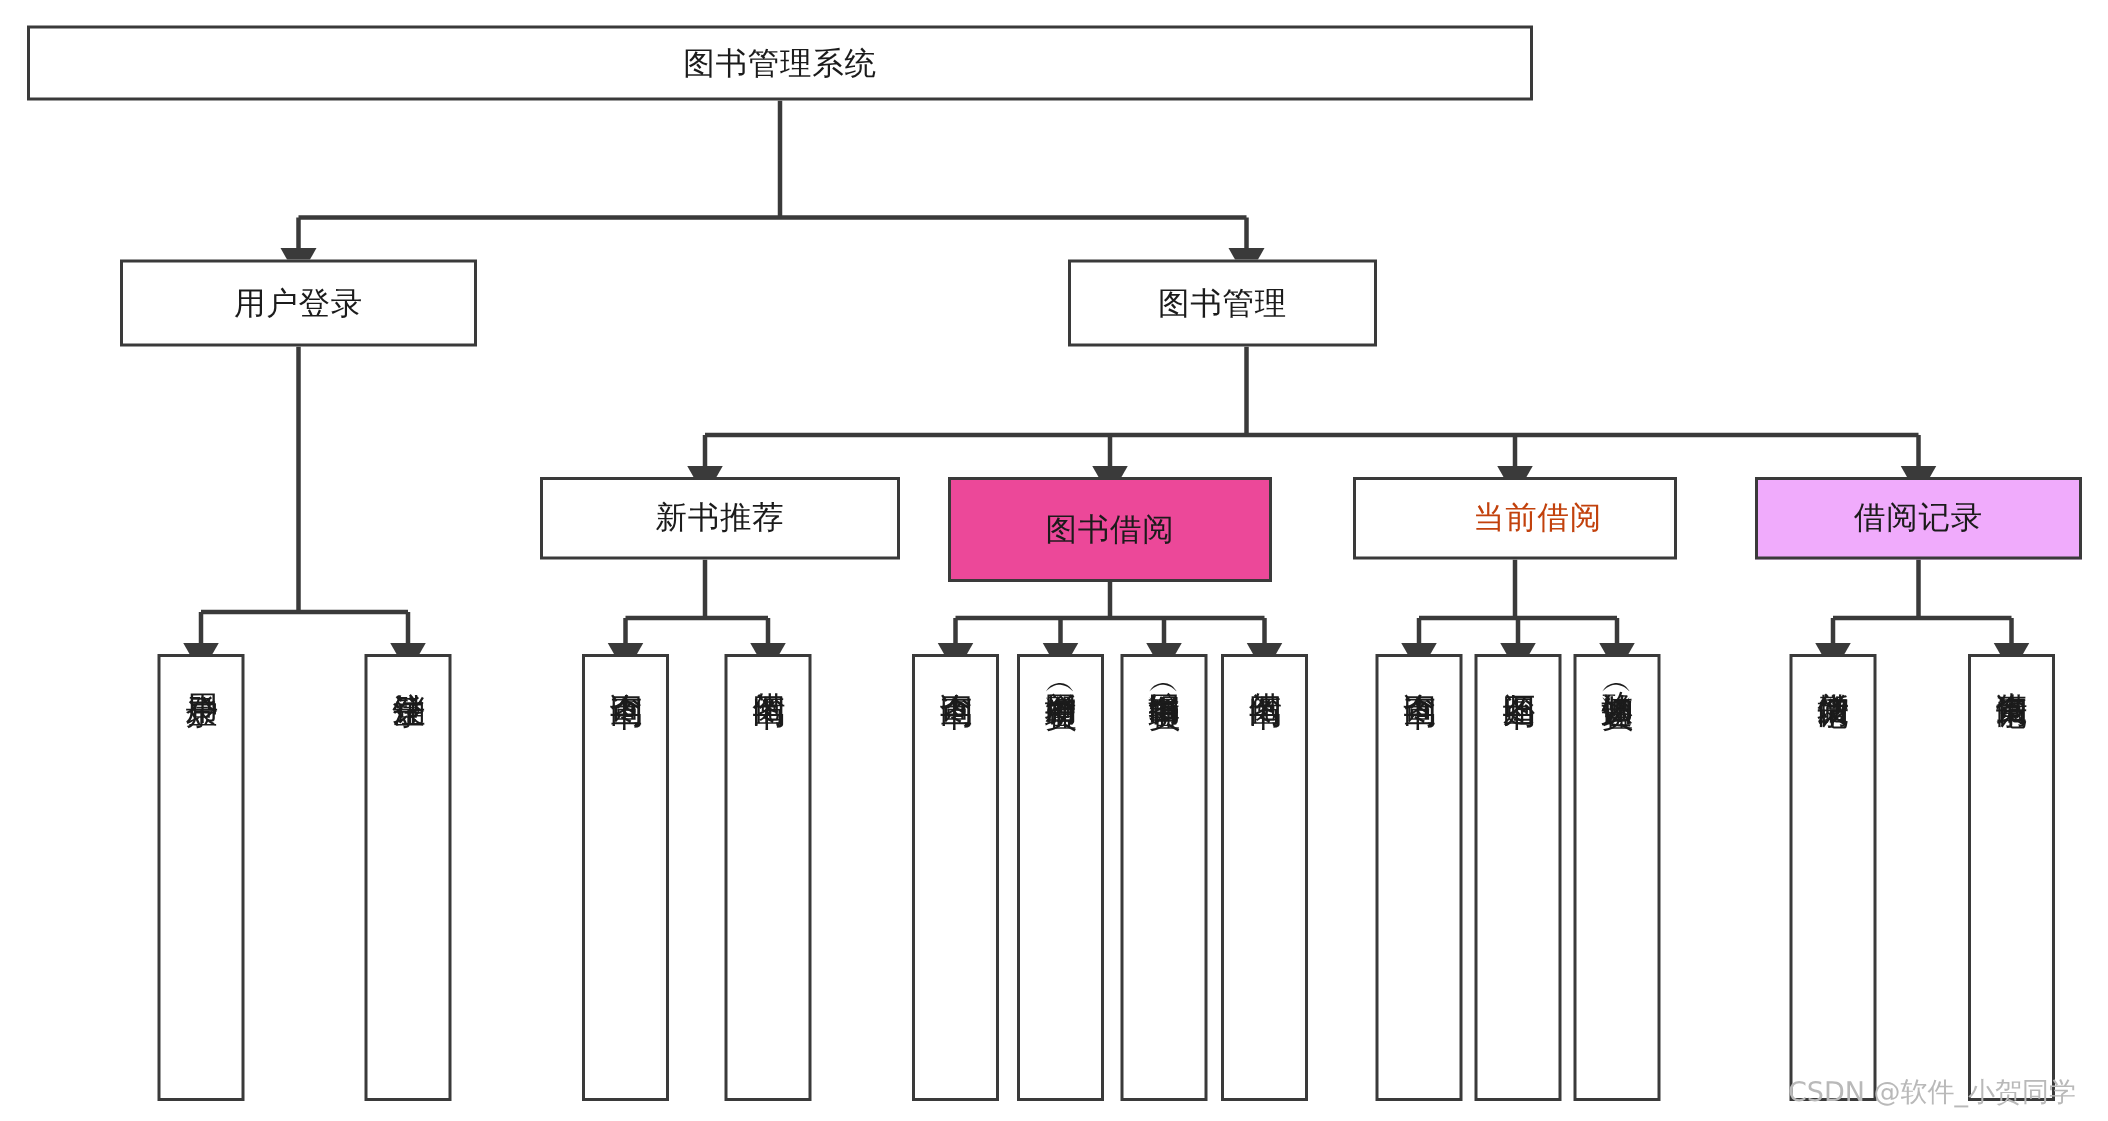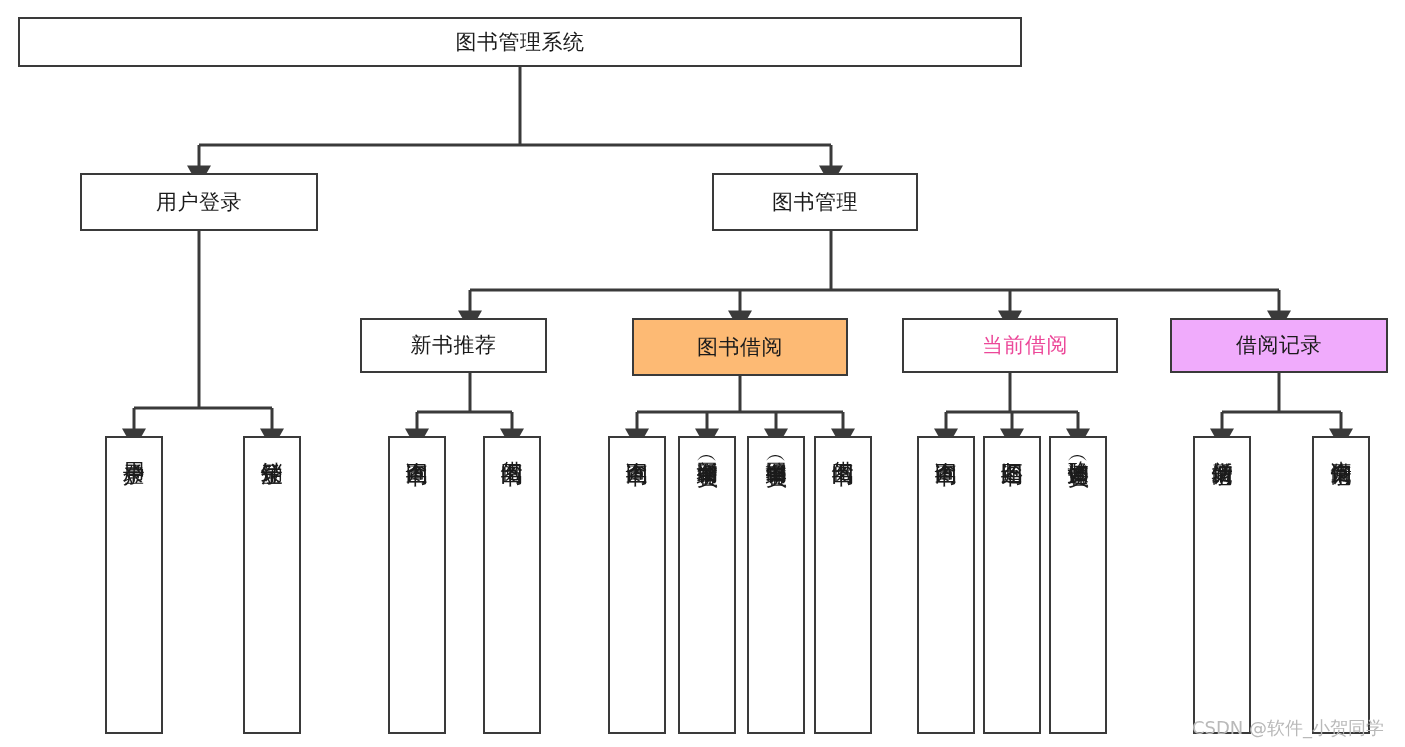--- a/index.html
+++ b/index.html
@@ -125,28 +125,28 @@
   <div id="nodes-layer">
       <div class="node h tall" style="left: 18px; top: 17px; width: 1004px; height: 50px; border-color: rgb(58, 58, 58); background: rgb(255, 255, 255);">
         <span class="label" style="color: rgb(27, 27, 27);">图书管理系统</span>
       </div>
       <div class="node h" style="left: 80px; top: 173px; width: 238px; height: 58px; border-color: rgb(58, 58, 58); background: rgb(255, 255, 255);">
         <span class="label" style="color: rgb(27, 27, 27);">用户登录</span>
       </div>
       <div class="node h" style="left: 712px; top: 173px; width: 206px; height: 58px; border-color: rgb(58, 58, 58); background: rgb(255, 255, 255);">
         <span class="label" style="color: rgb(27, 27, 27);">图书管理</span>
       </div>
-      <div class="node h" style="left: 360px; top: 318px; width: 187px; height: 55px; border-color: rgb(58, 58, 58); background: rgb(255, 255, 255);">
+      <div class="node h" style="left: 360px; top: 318px; width: 240px; height: 55px; border-color: rgb(58, 58, 58); background: rgb(255, 255, 255);">
         <span class="label" style="color: rgb(27, 27, 27);">新书推荐</span>
       </div>
-      <div class="node h" style="left: 632px; top: 318px; width: 216px; height: 58px; border-color: rgb(58, 58, 58); background: #fdba74;">
+      <div class="node h" style="left: 632px; top: 318px; width: 216px; height: 70px; border-color: rgb(58, 58, 58); background: #ec4899;">
         <span class="label" style="color: rgb(27, 27, 27);">图书借阅</span>
       </div>
       <div class="node h" style="left: 902px; top: 318px; width: 216px; height: 55px; border-color: rgb(58, 58, 58); background: rgb(255, 255, 255);">
-        <span class="label" style="color: #ec4899; margin-left: 30px;">当前借阅</span>
+        <span class="label" style="color: #c2410c; margin-left: 30px;">当前借阅</span>
       </div>
       <div class="node h" style="left: 1170px; top: 318px; width: 218px; height: 55px; border-color: rgb(58, 58, 58); background: #f0abfc;">
         <span class="label" style="color: rgb(27, 27, 27);">借阅记录</span>
       </div>
       <div class="node v" style="left: 105px; top: 436px; width: 58px; height: 298px; border-color: rgb(58, 58, 58); background: rgb(255, 255, 255);">
         <span class="label" style="color: rgb(27, 27, 27);">用户登录</span>
       </div>
       <div class="node v" style="left: 243px; top: 436px; width: 58px; height: 298px; border-color: rgb(58, 58, 58); background: rgb(255, 255, 255);">
         <span class="label" style="color: rgb(27, 27, 27);">注销登录</span>
       </div>

